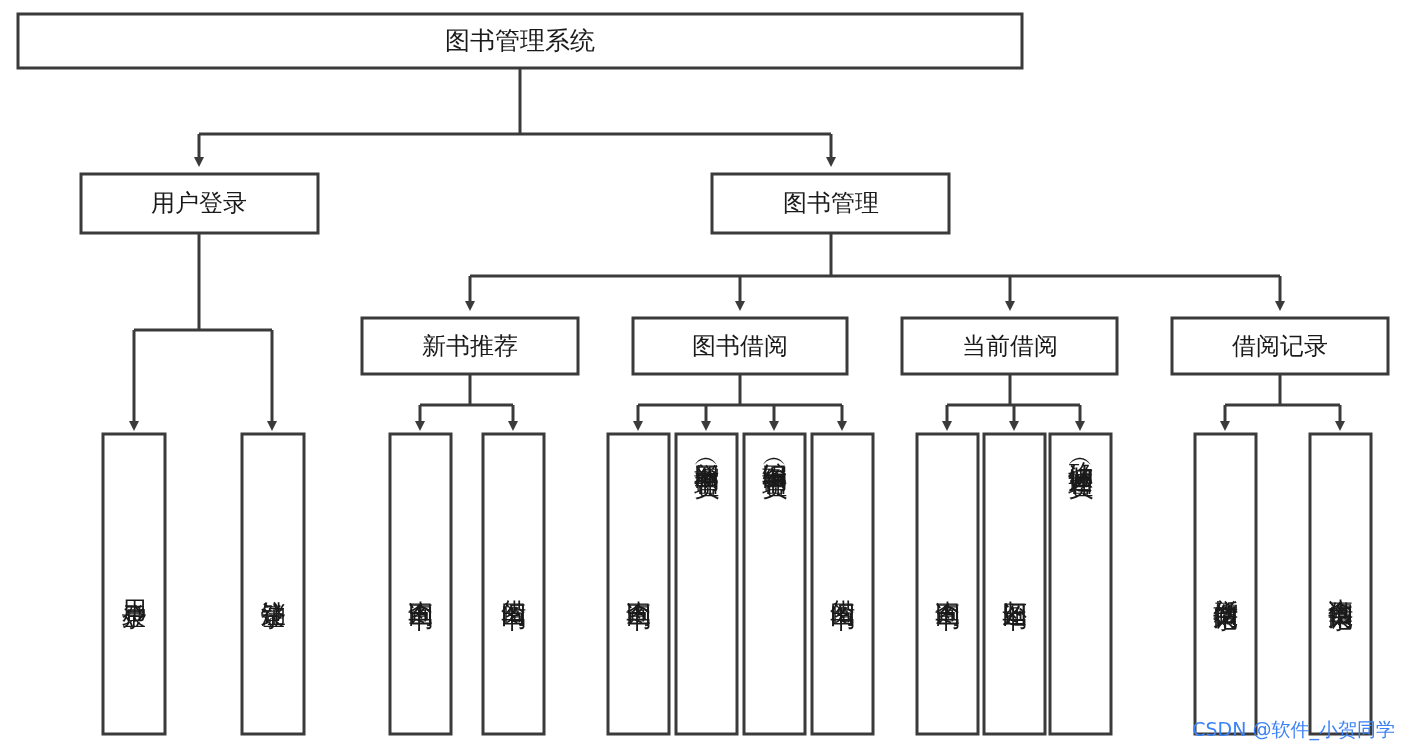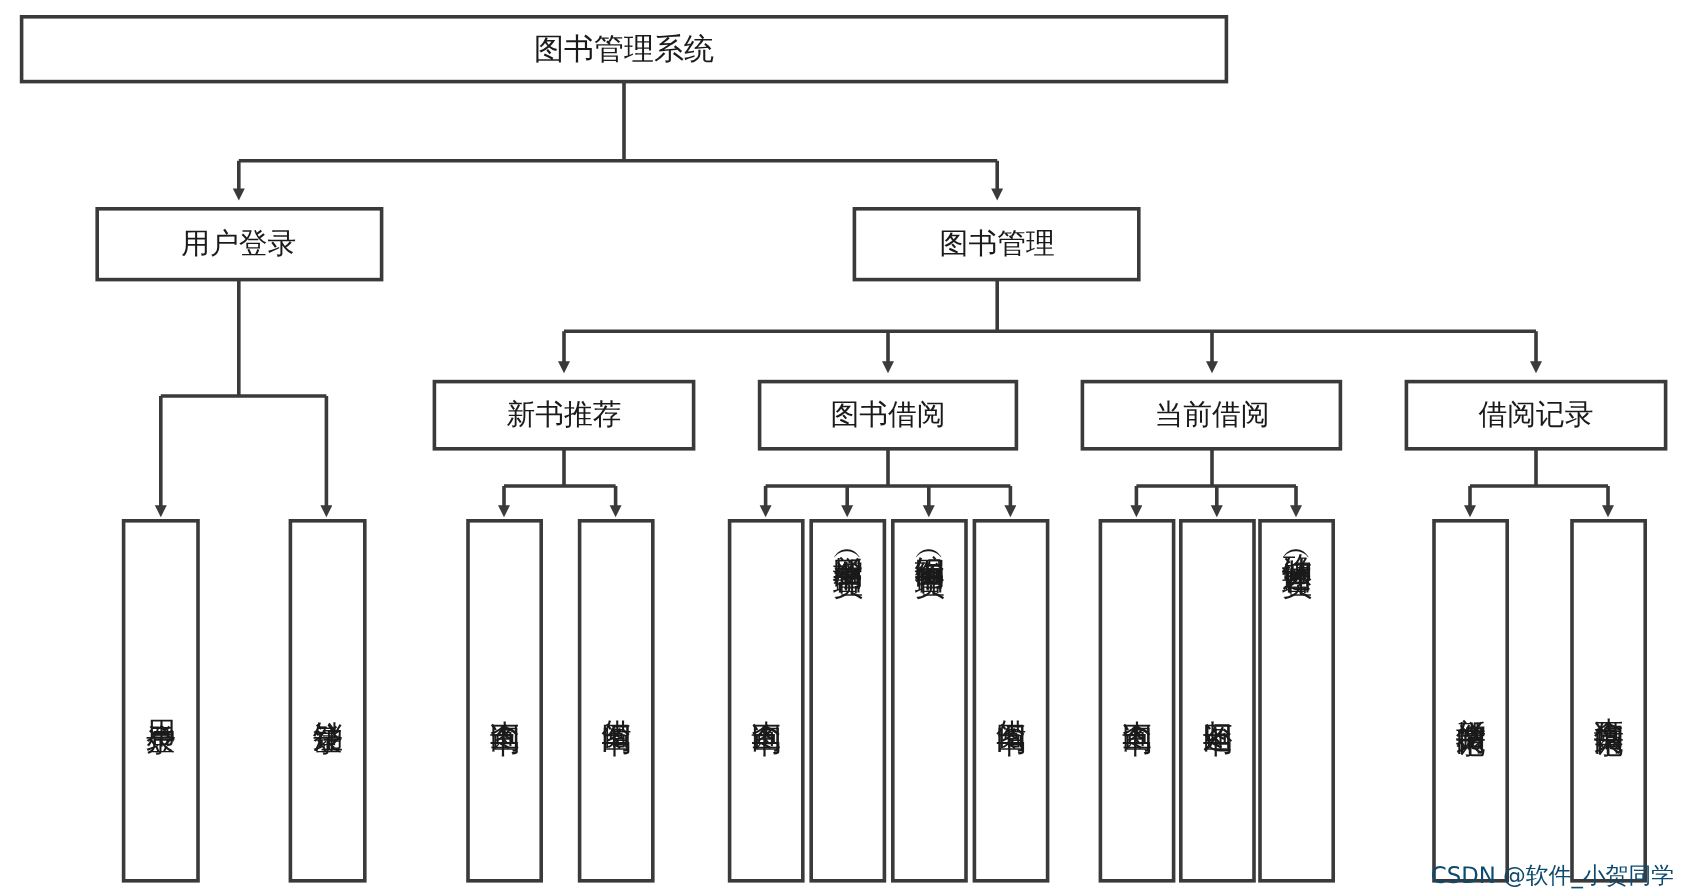--- a/index.html
+++ b/index.html
@@ -68,21 +68,21 @@
     letter-spacing: 2px;
     white-space: nowrap;
     text-align: center;
   }
   .watermark {
     position: absolute;
     right: 10px;
     bottom: 4px;
     font-family: "DejaVu Sans", "Liberation Sans", sans-serif;
     font-size: 19px;
-    color: #0c4a6e;
+    color: #3b82f6;
     white-space: nowrap;
     user-select: none;
   }
 </style>
 </head>
 <body>
 
 <svg id="diagram" viewBox="0 0 1405 747">
   <defs>
     <marker id="arrow" markerWidth="14" markerHeight="14" refX="1" refY="5" orient="auto" markerUnits="userSpaceOnUse">

